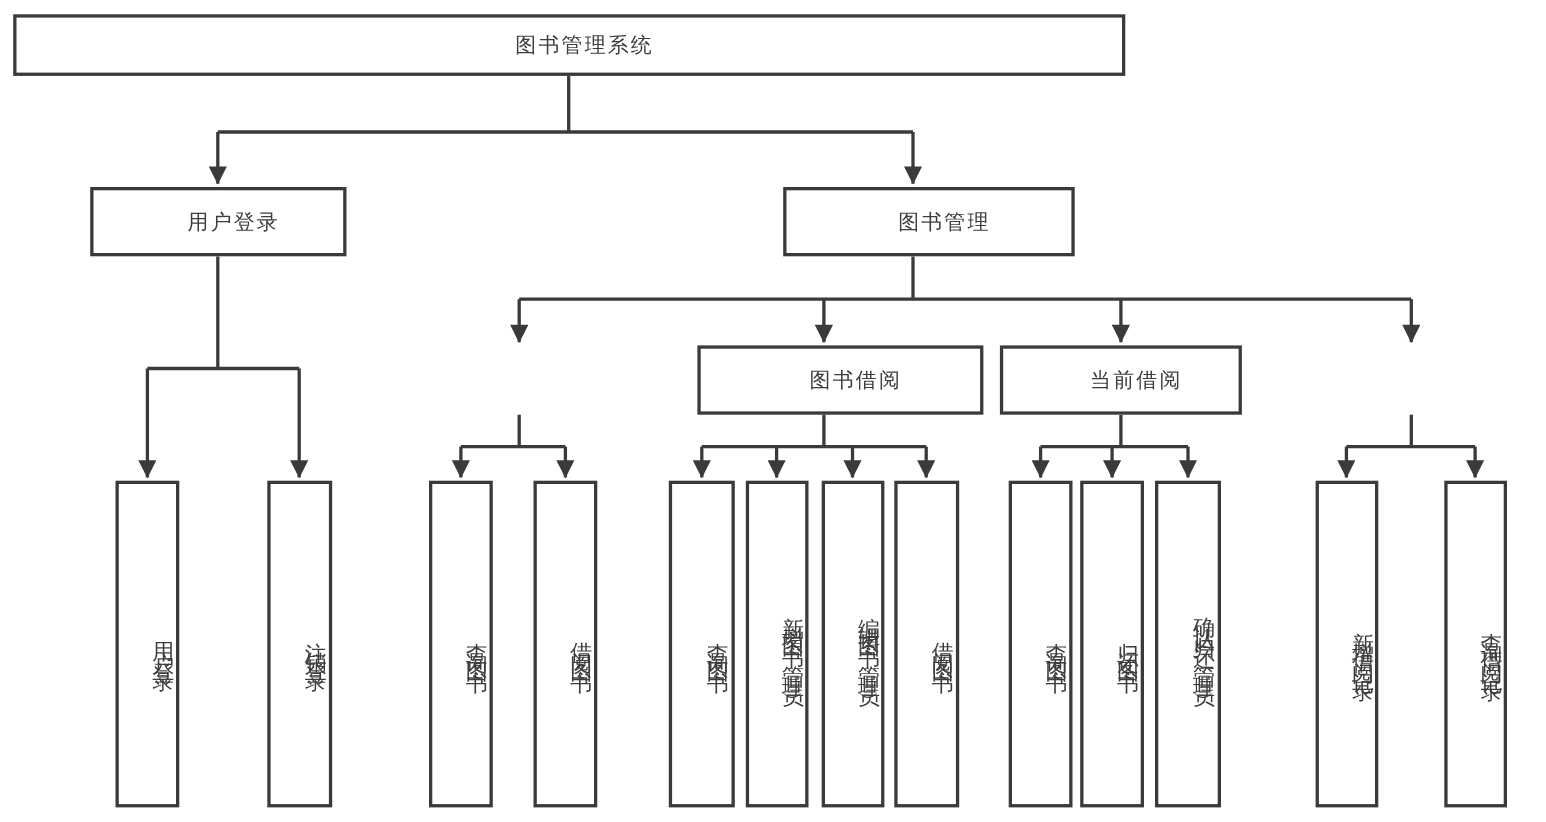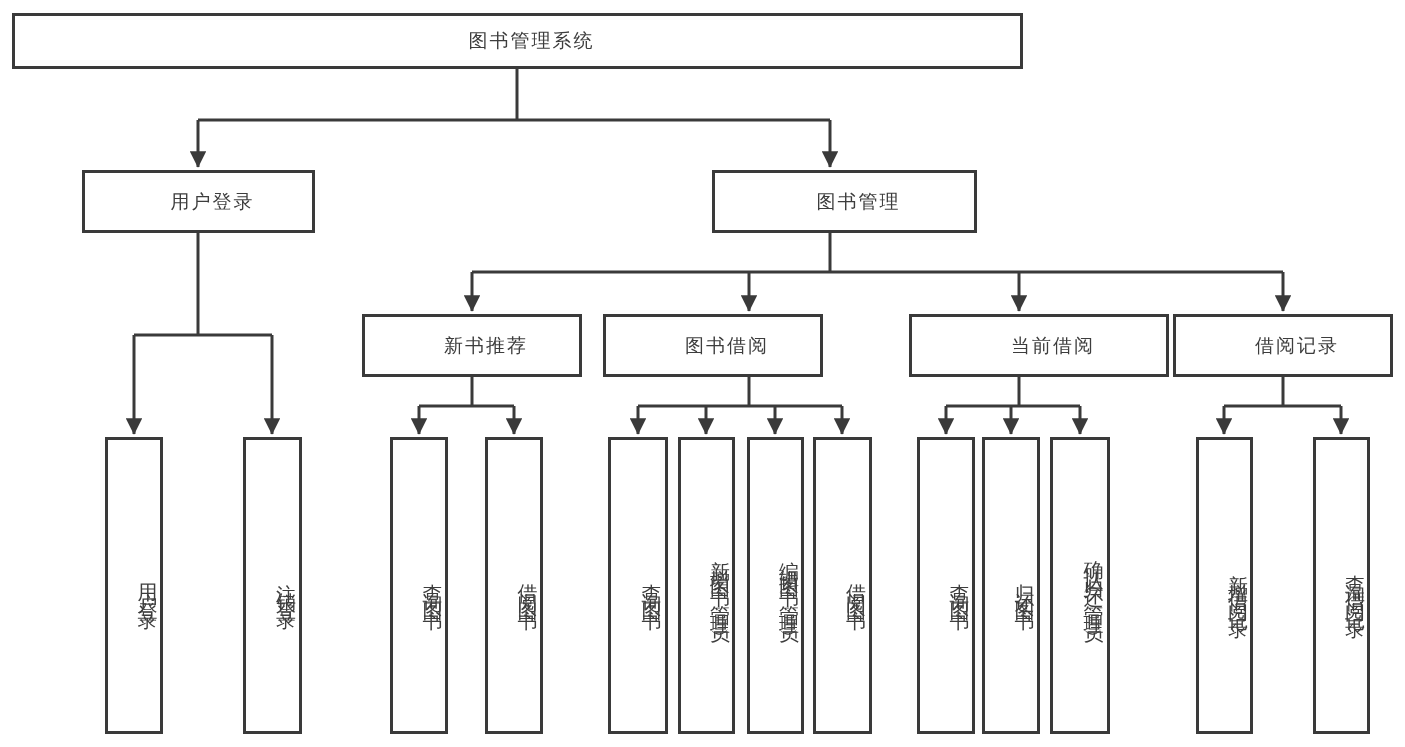--- a/index.html
+++ b/index.html
@@ -118,31 +118,25 @@
     <span class="label">图书管理系统</span>
   </div>
 
   <div class="node" style="left:82px;top:170px;width:233px;height:63px">
     <span class="label">用户登录</span>
   </div>
   <div class="node" style="left:712px;top:170px;width:265px;height:63px">
     <span class="label">图书管理</span>
   </div>
 
-  <div class="node" style="left:362px;top:314px;width:220px;height:63px">
-    <span class="label">新书推荐</span>
-  </div>
-  <div class="node" style="left:603px;top:314px;width:220px;height:63px">
+  <div class="node" style="left:634px;top:314px;width:260px;height:63px">
     <span class="label">图书借阅</span>
   </div>
-  <div class="node" style="left:909px;top:314px;width:260px;height:63px">
+  <div class="node" style="left:909px;top:314px;width:220px;height:63px">
     <span class="label">当前借阅</span>
-  </div>
-  <div class="node" style="left:1173px;top:314px;width:220px;height:63px">
-    <span class="label">借阅记录</span>
   </div>
 
   <div class="node leaf" style="left:105px;top:437px;width:58px;height:297px">
     <span class="label">用户登录</span>
   </div>
   <div class="node leaf" style="left:243px;top:437px;width:59px;height:297px">
     <span class="label">注销登录</span>
   </div>
 
   <div class="node leaf" style="left:390px;top:437px;width:58px;height:297px">

